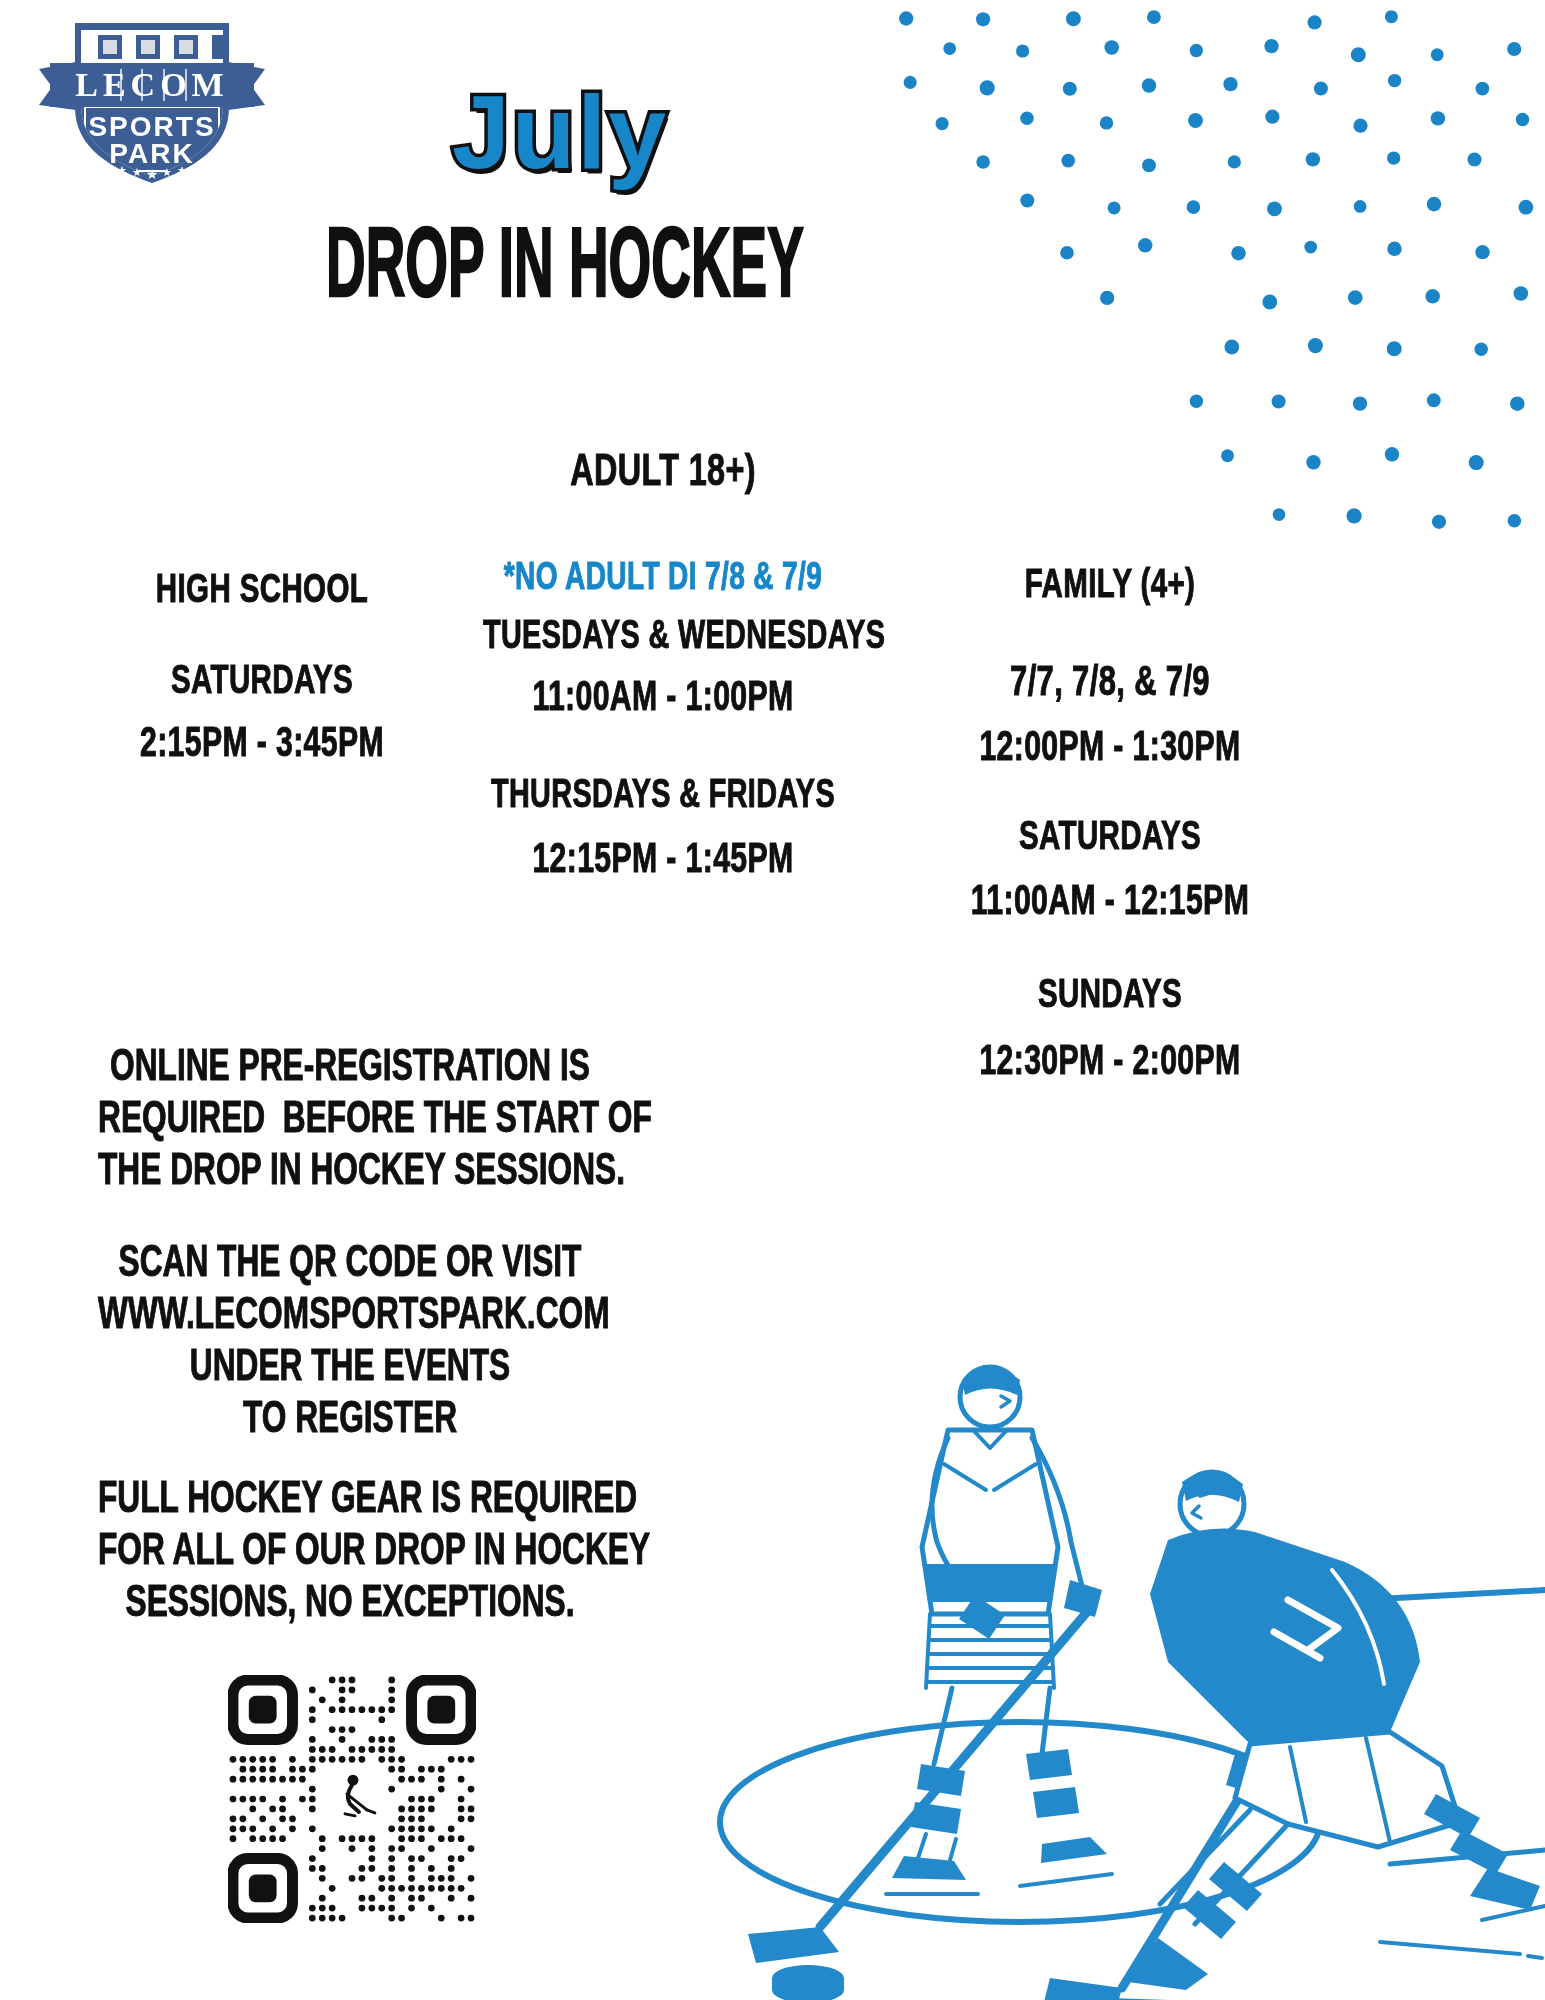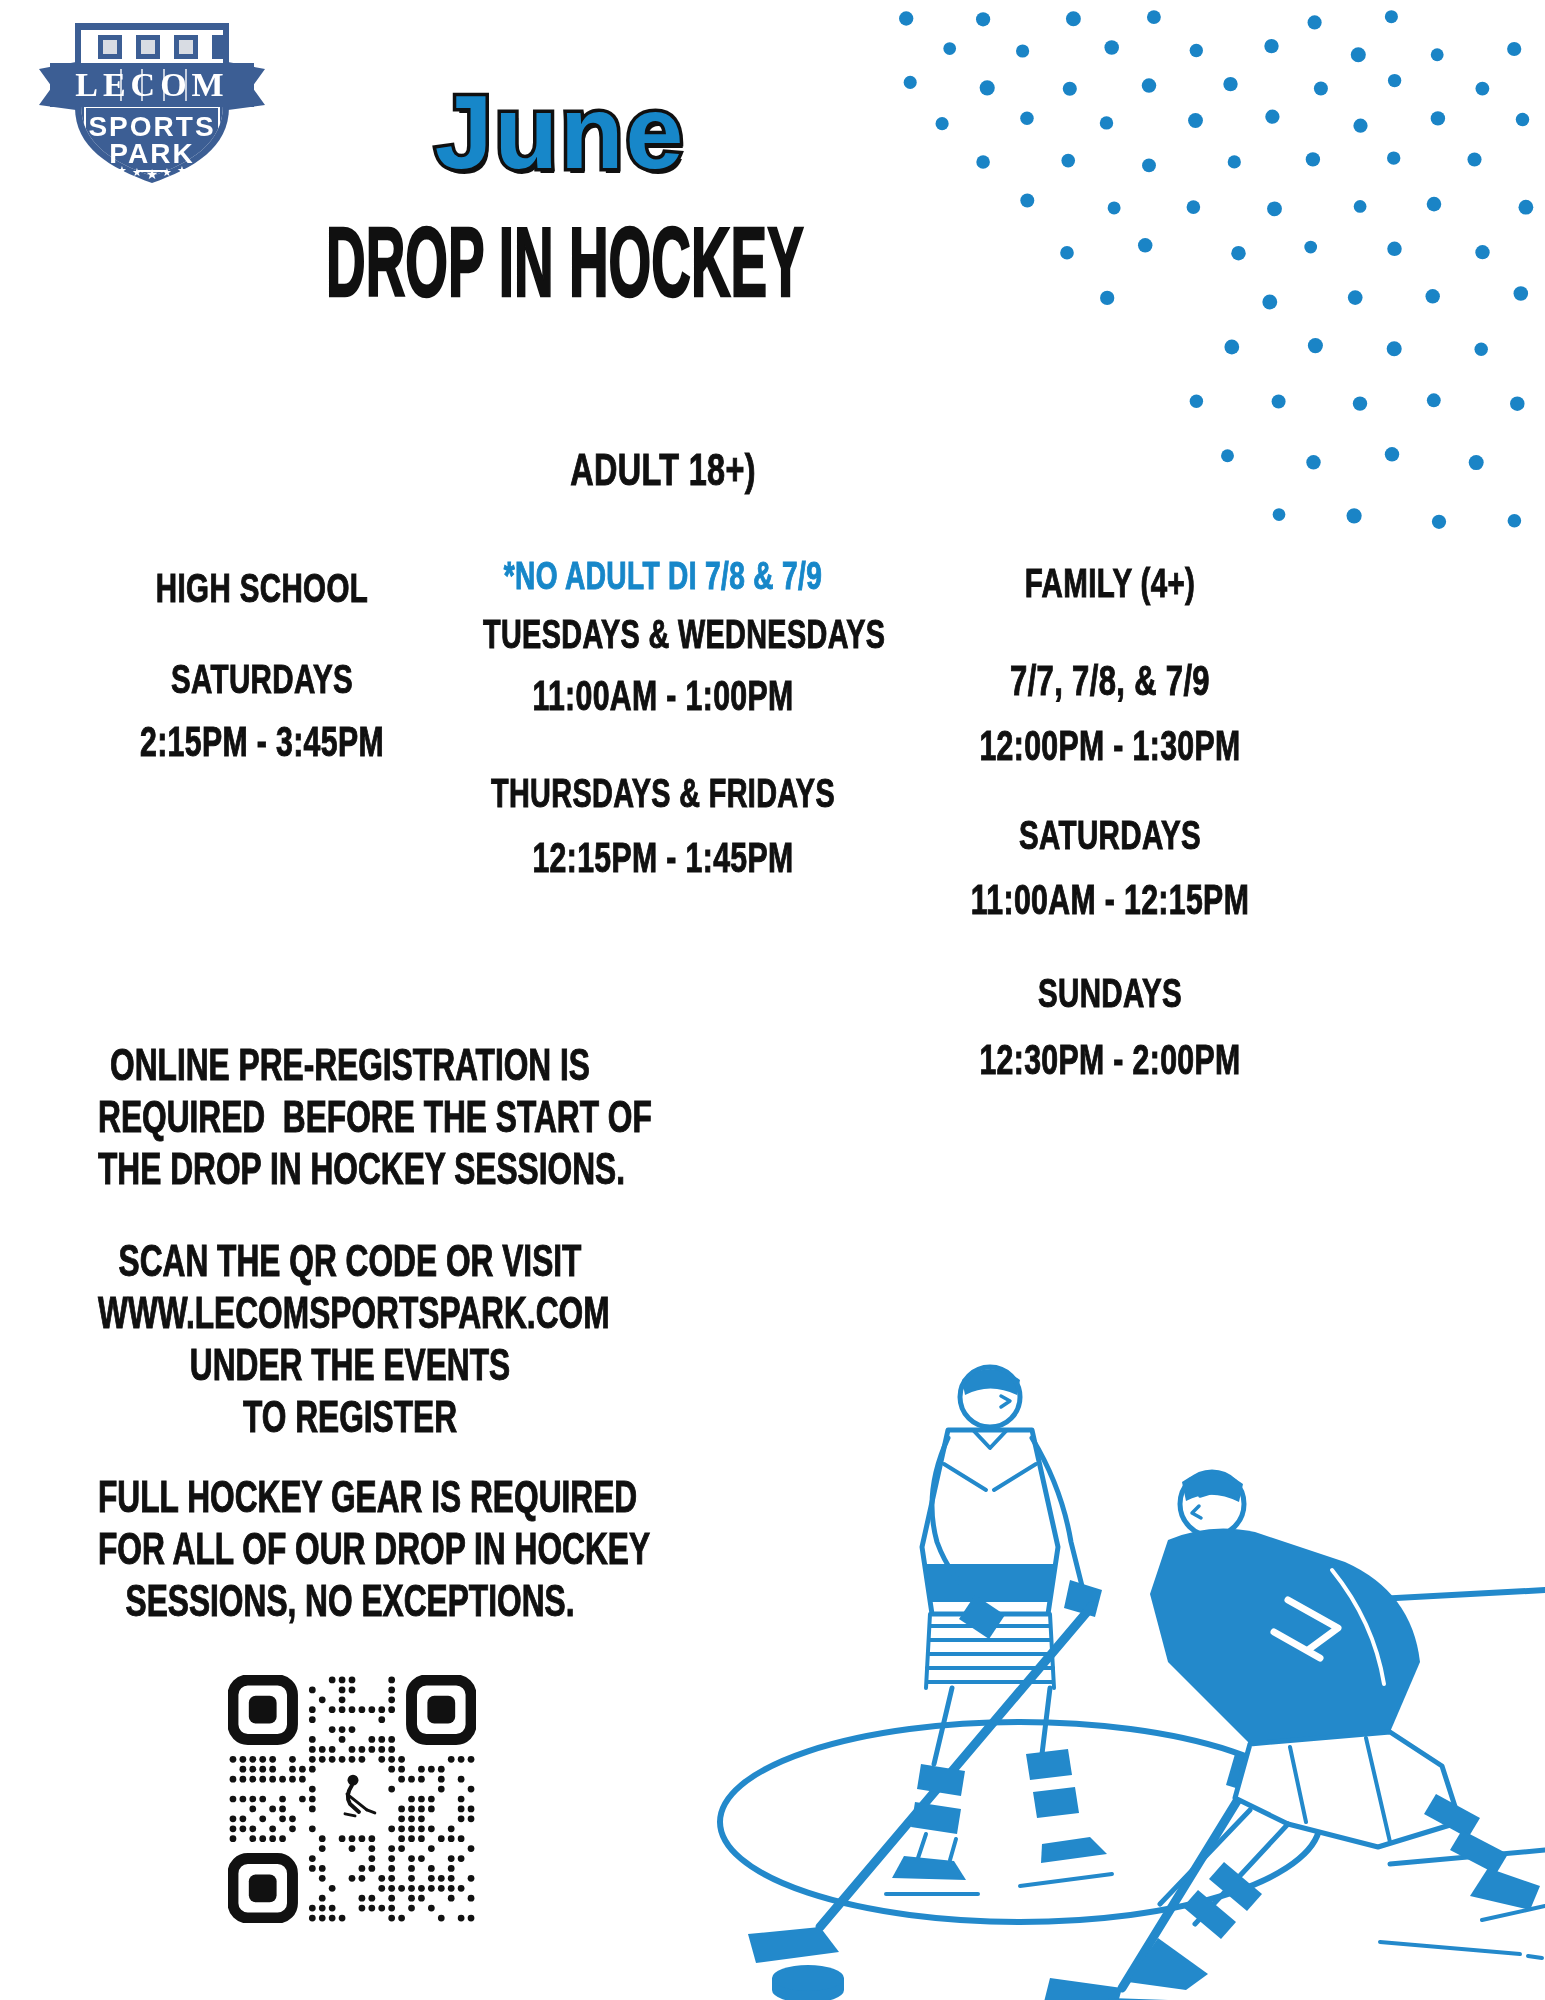--- a/index.html
+++ b/index.html
@@ -160,21 +160,21 @@
       <circle cx="349.5" cy="448.7" r="6.46" fill="#1A84C6"></circle>
       <circle cx="435.5" cy="455.3" r="7.19" fill="#1A84C6"></circle>
       <circle cx="514.0" cy="447.3" r="7.21" fill="#1A84C6"></circle>
       <circle cx="598.2" cy="455.6" r="7.48" fill="#1A84C6"></circle>
       <circle cx="401.0" cy="507.6" r="6.34" fill="#1A84C6"></circle>
       <circle cx="476.1" cy="508.8" r="7.59" fill="#1A84C6"></circle>
       <circle cx="561.0" cy="514.8" r="7.14" fill="#1A84C6"></circle>
       <circle cx="636.4" cy="513.7" r="6.79" fill="#1A84C6"></circle>
     </svg>
 
-  <div class="month">June</div>
+  <div class="month">July</div>
   <div class="headline">DROP IN HOCKEY</div>
 
   <div class="t sched" style="left:413px; top:440px; width:500px; font-size:45px;">ADULT 18+)</div>
   <div class="t blue" style="left:413px; top:549px; width:500px; font-size:39px; -webkit-text-stroke:1px #1787C9;">*NO ADULT DI 7/8 &amp; 7/9</div>
   <div class="t sched" style="left:413px; top:607px; width:500px; font-size:40px;">TUESDAYS &amp; WEDNESDAYS</div>
   <div class="t sched" style="left:413px; top:668px; width:500px; font-size:42px;">11:00AM - 1:00PM</div>
   <div class="t sched" style="left:413px; top:766px; width:500px; font-size:40px;">THURSDAYS &amp; FRIDAYS</div>
   <div class="t sched" style="left:413px; top:830px; width:500px; font-size:42px;">12:15PM - 1:45PM</div>
 
   <div class="t sched" style="left:12px; top:561px; width:500px; font-size:41px;">HIGH SCHOOL</div>

